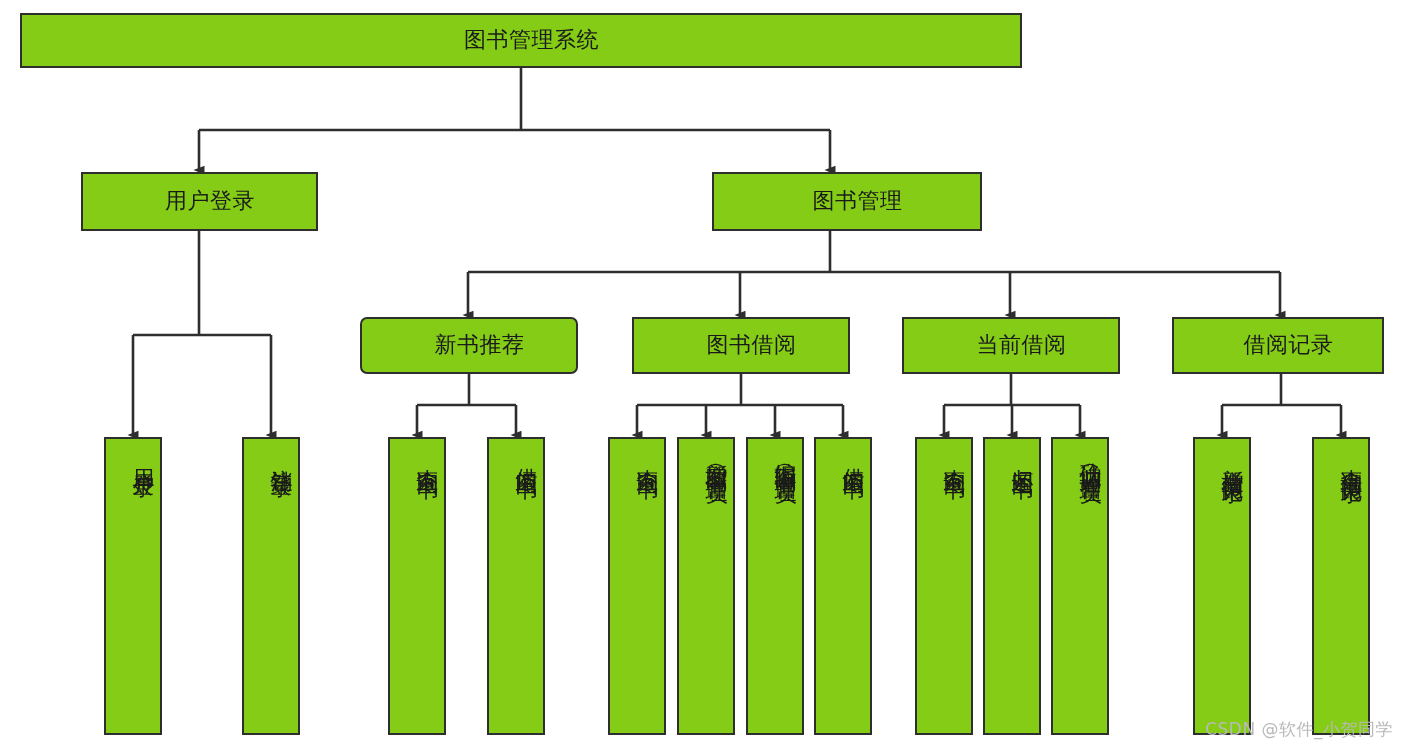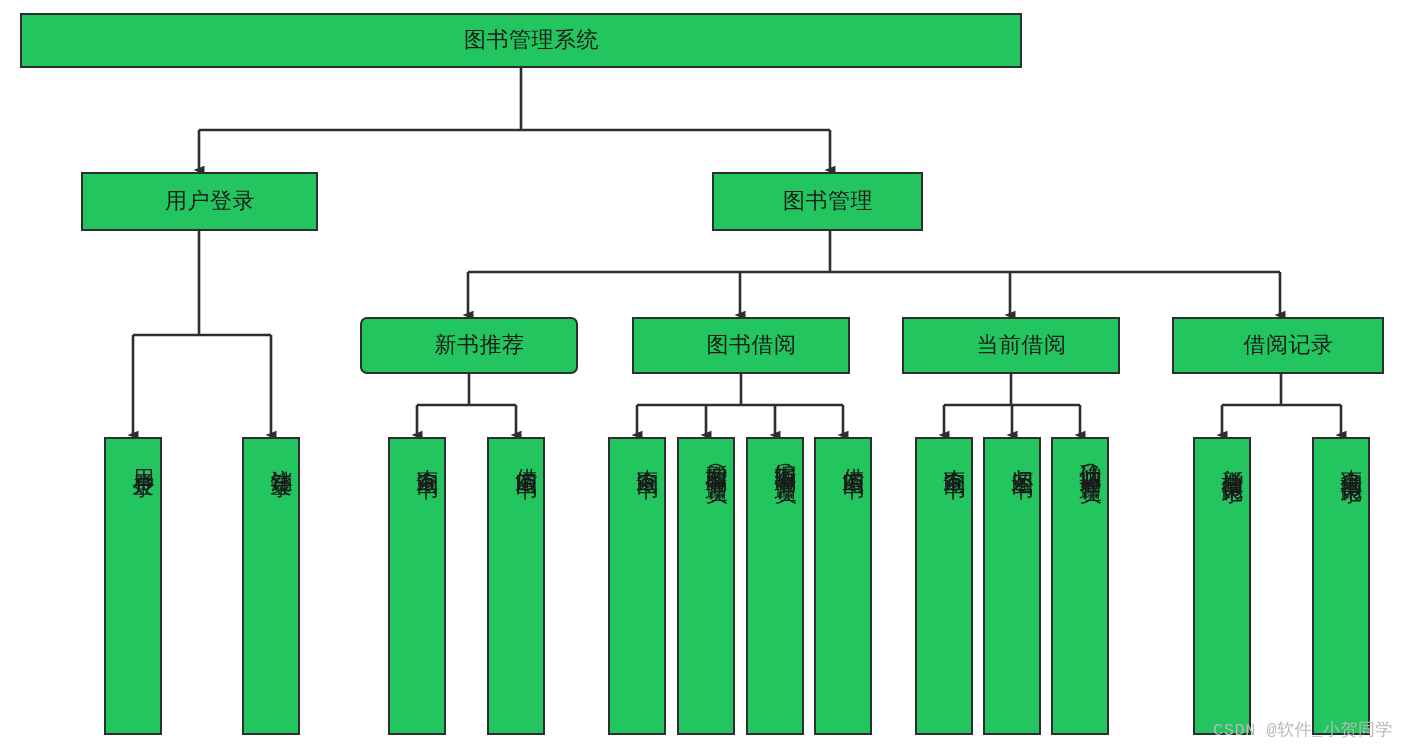--- a/index.html
+++ b/index.html
@@ -21,21 +21,21 @@
     position: absolute;
     left: 0;
     top: 0;
     width: 1405px;
     height: 747px;
   }
   .node {
     position: absolute;
     box-sizing: border-box;
     border: 2.5px solid #2e2e2e;
-    background: #22c55e;
+    background: #84cc16;
     display: flex;
     align-items: center;
     justify-content: center;
     color: #1a1a1a;
     padding-left: 21px;
   }
   .node.horizontal .label {
     font-size: 22px;
     line-height: 1.1;
     letter-spacing: 0.5px;
@@ -59,21 +59,20 @@
   }
   #watermark {
     position: absolute;
     right: 12px;
     bottom: 6px;
     font-size: 17px;
     color: #b9b9b9;
     letter-spacing: 0.5px;
     white-space: nowrap;
     pointer-events: none;
-    font-family: Liberation Mono, monospace;
   }
 </style>
 </head>
 <body>
 
 <div id="canvas">
 
   <svg id="svg-layer" viewBox="0 0 1405 747">
     <defs>
       <marker id="arrow" markerWidth="12" markerHeight="12" refX="4.6" refY="6" orient="auto" markerUnits="userSpaceOnUse">
@@ -117,21 +116,21 @@
       </g>
   </svg>
 
   <div class="node horizontal" id="node-root" style="left: 20px; top: 13px; width: 1002px; height: 55px;">
     <span class="label">图书管理系统</span>
   </div>
 
   <div class="node horizontal" id="node-l2-0" style="left: 81px; top: 172px; width: 237px; height: 59px;">
     <span class="label">用户登录</span>
   </div>
-  <div class="node horizontal" id="node-l2-1" style="left: 712px; top: 172px; width: 211px; height: 59px;">
+  <div class="node horizontal" id="node-l2-1" style="left: 712px; top: 172px; width: 270px; height: 59px;">
     <span class="label">图书管理</span>
   </div>
 
   <div class="node horizontal" id="node-l3-0" style="left: 360px; top: 317px; width: 218px; height: 57px; border-radius: 7px;">
     <span class="label">新书推荐</span>
   </div>
   <div class="node horizontal" id="node-l3-1" style="left: 632px; top: 317px; width: 218px; height: 57px;">
     <span class="label">图书借阅</span>
   </div>
   <div class="node horizontal" id="node-l3-2" style="left: 902px; top: 317px; width: 218px; height: 57px;">

